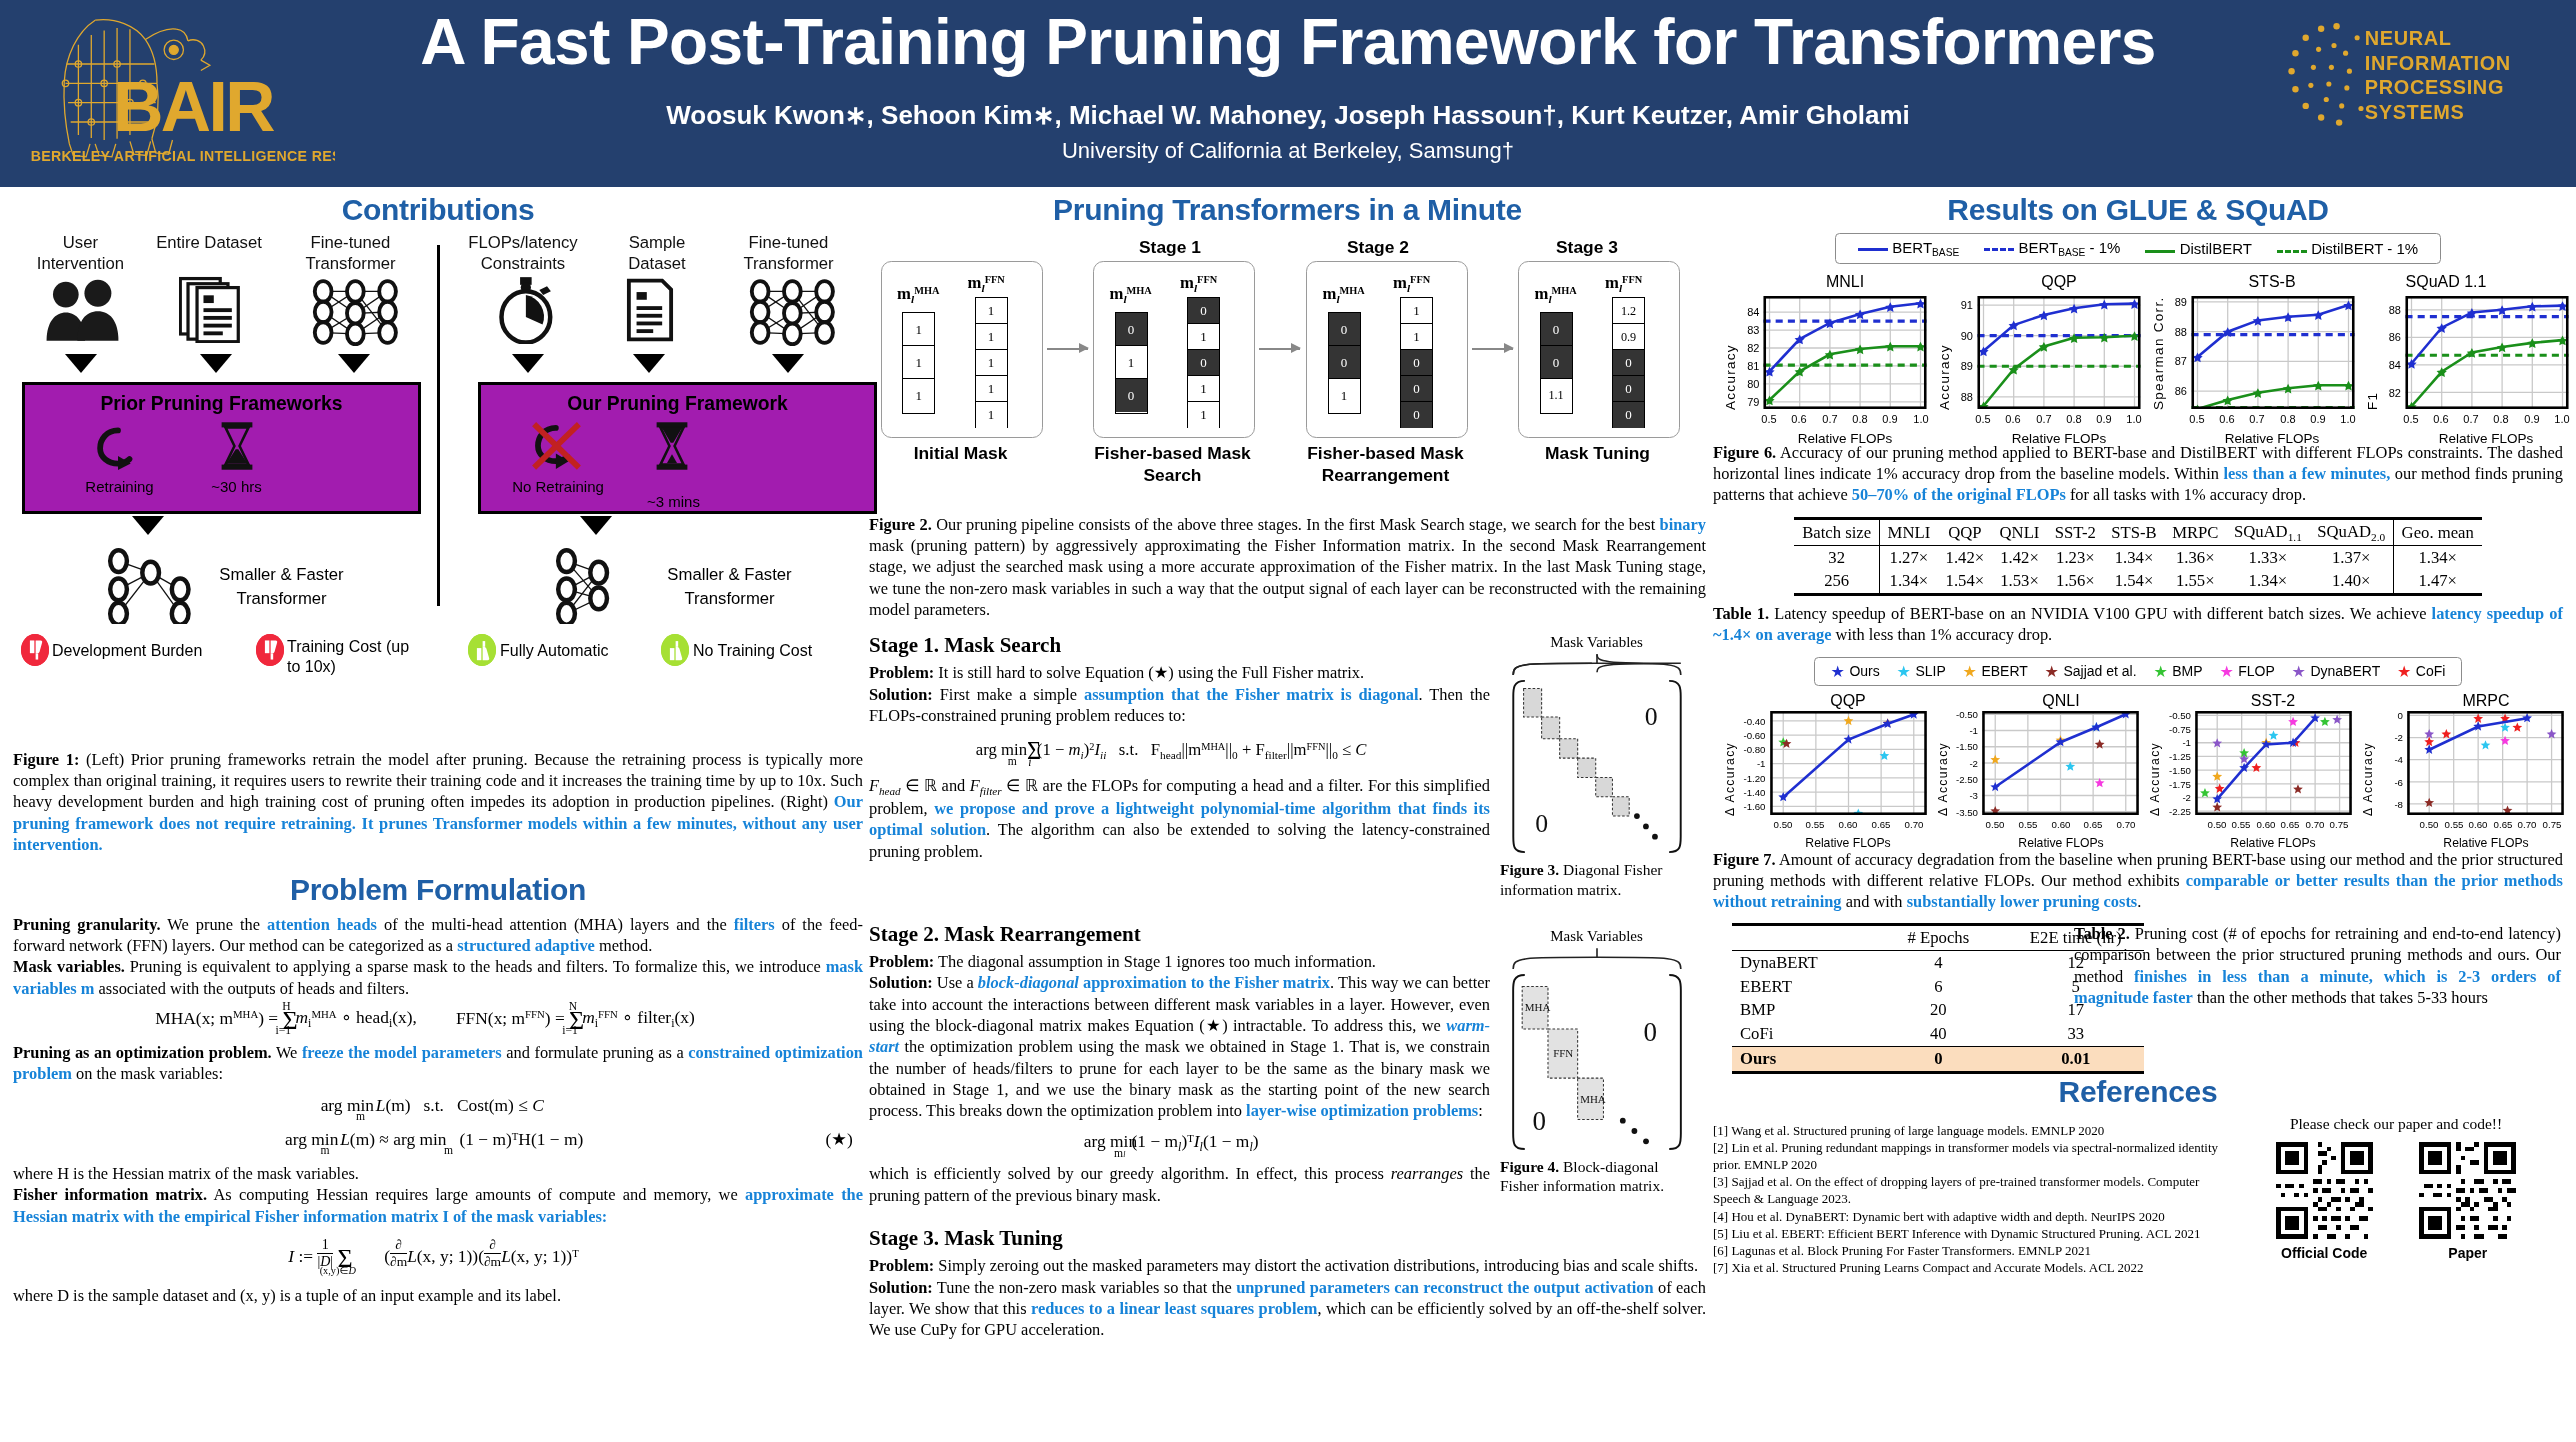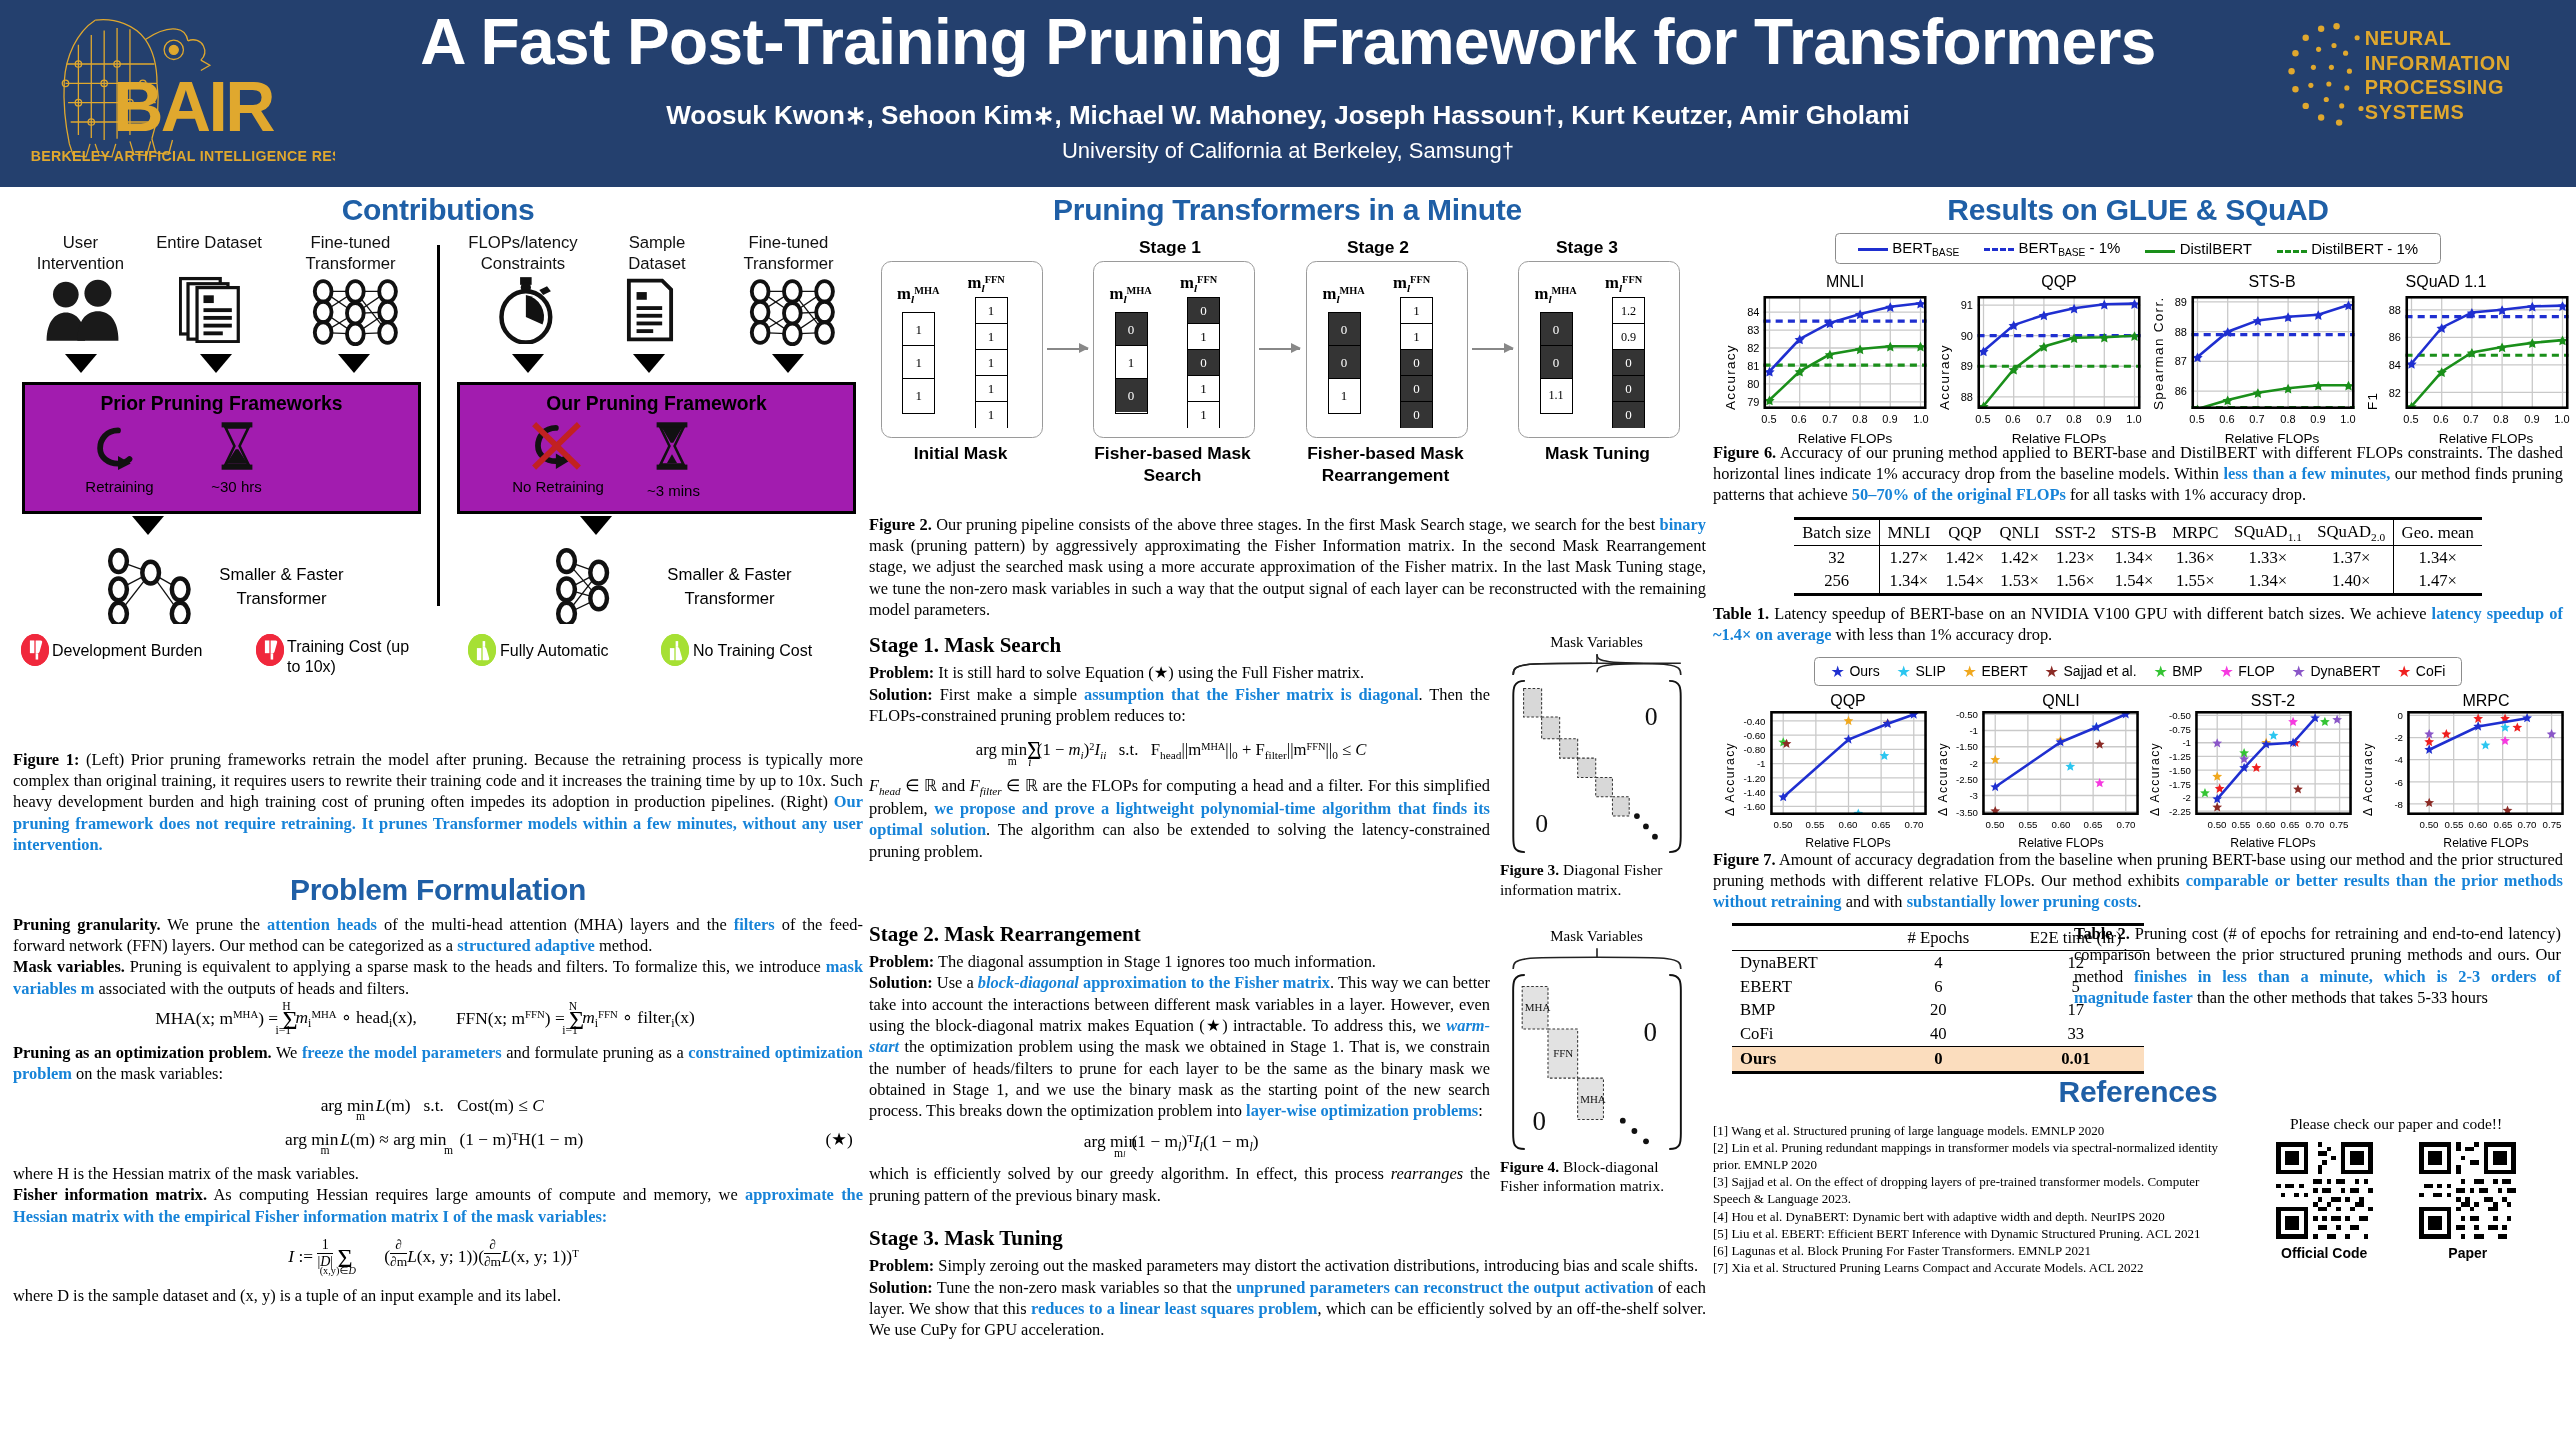--- a/index.html
+++ b/index.html
@@ -359,42 +359,42 @@
               <ellipse cx="122" cy="54" rx="13" ry="16"></ellipse>
             <ellipse cx="122" cy="86" rx="13" ry="16"></ellipse>
           </g>
         </svg>
       </div>
 
       <div class="arrowdn" style="left:499px;top:121px;"></div>
       <div class="arrowdn" style="left:620px;top:121px;"></div>
       <div class="arrowdn" style="left:759px;top:121px;"></div>
 
-      <div class="fwbox" style="left:444px;top:149px;width:393px;height:126px;">
+      <div class="fwbox" style="left:465px;top:149px;width:393px;height:126px;">
         <div class="fwtitle">Our Pruning Framework</div>
       </div>
       <div class="iconbox" style="left:516px;top:187px;">
         <svg width="55" height="53" viewBox="0 0 86 82">
           <path d="M42 12 C24 12 14 26 14 40 C14 54 26 64 42 64 C50 64 56 61 60 57" fill="none" stroke="#111" stroke-width="9" stroke-linecap="round"></path>
           <polygon points="42,52 42,76 62,64" fill="#111"></polygon>
           <line x1="8" y1="6" x2="78" y2="74" stroke="#c22121" stroke-width="9"></line>
           <line x1="78" y1="6" x2="8" y2="74" stroke="#c22121" stroke-width="9"></line>
         </svg>
       </div>
       <div class="iconbox" style="left:641px;top:188px;">
         <svg width="36" height="50" viewBox="0 0 56 78">
           <rect x="4" y="2" width="48" height="8" fill="#111"></rect>
           <rect x="4" y="68" width="48" height="8" fill="#111"></rect>
           <path d="M10 10 L46 10 L32 39 L46 68 L10 68 L24 39 Z" fill="none" stroke="#111" stroke-width="4"></path>
           <path d="M12 10 L44 10 L30 34 L26 34 Z" fill="#111"></path>
           <path d="M20 66 L36 66 L28 52 Z" fill="#111"></path>
         </svg>
       </div>
       <div class="fwlabel" style="left:487px;top:245px;width:116px;">No Retraining</div>
-      <div class="fwlabel" style="left:612px;top:249px;width:97px;">~3 mins</div>
+      <div class="fwlabel" style="left:612px;top:260px;width:97px;">~3 mins</div>
 
       <div class="arrowdn" style="left:567px;top:283px;"></div>
 
       <div class="iconbox" style="left:538px;top:314px;">
         <svg width="94" height="77" viewBox="0 0 146 120">
           <g stroke="#111" stroke-width="2">
             <line x1="24" y1="22" x2="74" y2="40"></line>
               <line x1="24" y1="66" x2="74" y2="40"></line>
             <line x1="24" y1="104" x2="74" y2="40"></line>
               <line x1="24" y1="22" x2="74" y2="80"></line>

